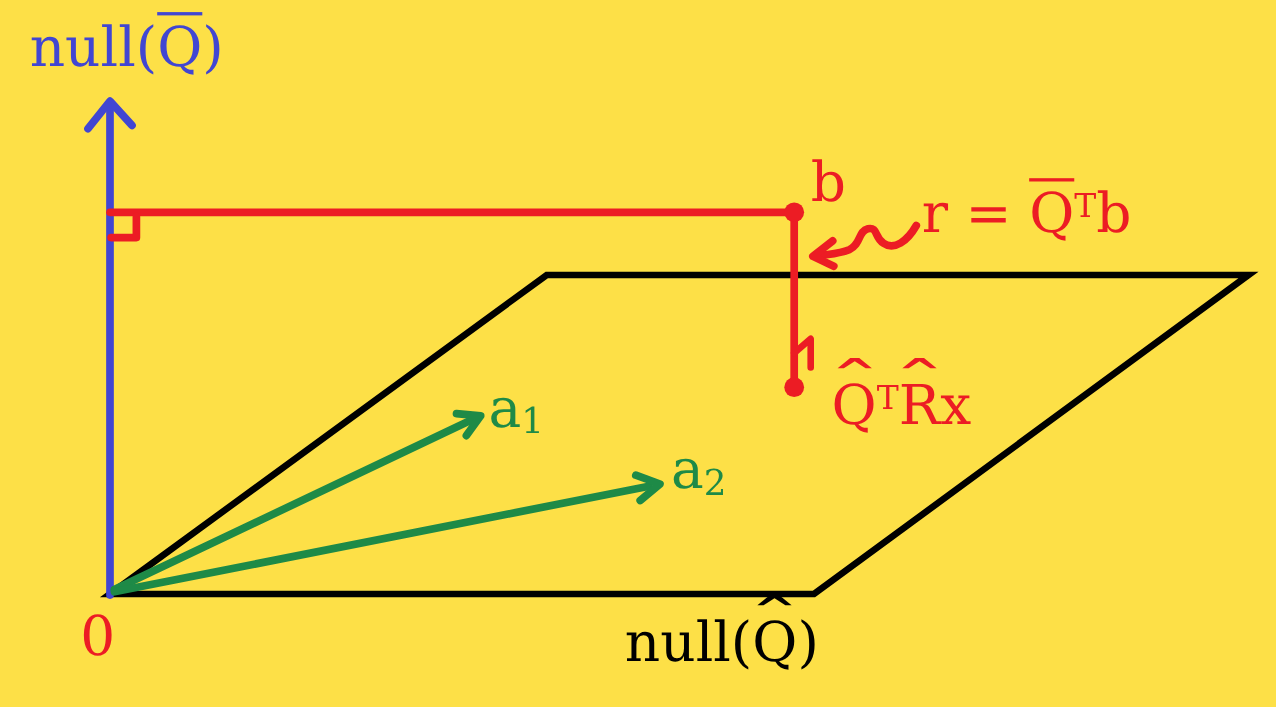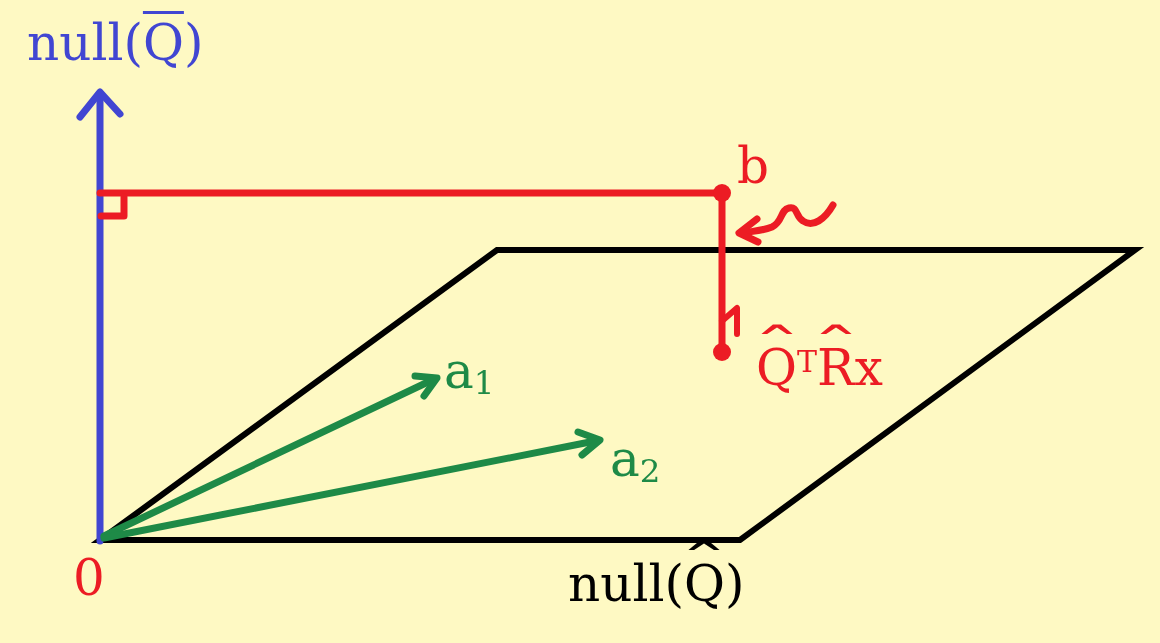--- a/index.html
+++ b/index.html
@@ -1,19 +1,19 @@
 <!DOCTYPE html>
 <html><head>
 <meta charset="utf-8">
 <style>
   html,body{margin:0;padding:0;}
   .stage{
     position:relative;
     width:1160px;height:643px;
-    background:#fef9c3;
+    background:#fde047;
     overflow:hidden;
     font-family:"DejaVu Serif", serif;
   }
   .diagram-svg{position:absolute;left:0;top:0;}
   .lbl{
     position:absolute;
     font-size:50px;
     line-height:1;
     white-space:nowrap;
     font-family:"DejaVu Serif", serif;
@@ -64,30 +64,33 @@
   </svg>
 
   <div class="lbl" style="left: 27px; top: 18px; color: rgb(65, 70, 210);">
     <span>null(</span><span class="bar">Q</span><span>)</span>
   </div>
 
   <div class="lbl" style="left: 737px; top: 141px; color: rgb(236, 28, 36);">
     <span>b</span>
   </div>
 
+  <div class="lbl" style="left: 838px; top: 169px; color: rgb(236, 28, 36);">
+    <span>r = </span><span class="bar">Q</span><sup>T</sup><span>b</span>
+  </div>
 
   <div class="lbl" style="left: 756px; top: 343px; color: rgb(236, 28, 36);">
     <span class="hat"><span class="mark">ˆ</span><span>Q</span></span><sup>T</sup><span class="hat"><span class="mark">ˆ</span><span>R</span></span><span>x</span>
   </div>
 
   <div class="lbl" style="left: 444px; top: 346px; color: rgb(30, 138, 71);">
     <span>a</span><sub>1</sub>
   </div>
 
-  <div class="lbl" style="left: 610px; top: 434px; color: rgb(30, 138, 71);">
+  <div class="lbl" style="left: 610px; top: 402px; color: rgb(30, 138, 71);">
     <span>a</span><sub>2</sub>
   </div>
 
   <div class="lbl" style="left: 73px; top: 553px; color: rgb(236, 28, 36);">
     <span>0</span>
   </div>
 
   <div class="lbl" style="left: 568px; top: 559px; color: rgb(0, 0, 0);">
     <span>null(</span><span class="hat"><span class="mark">ˆ</span><span>Q</span></span><span>)</span>
   </div>

